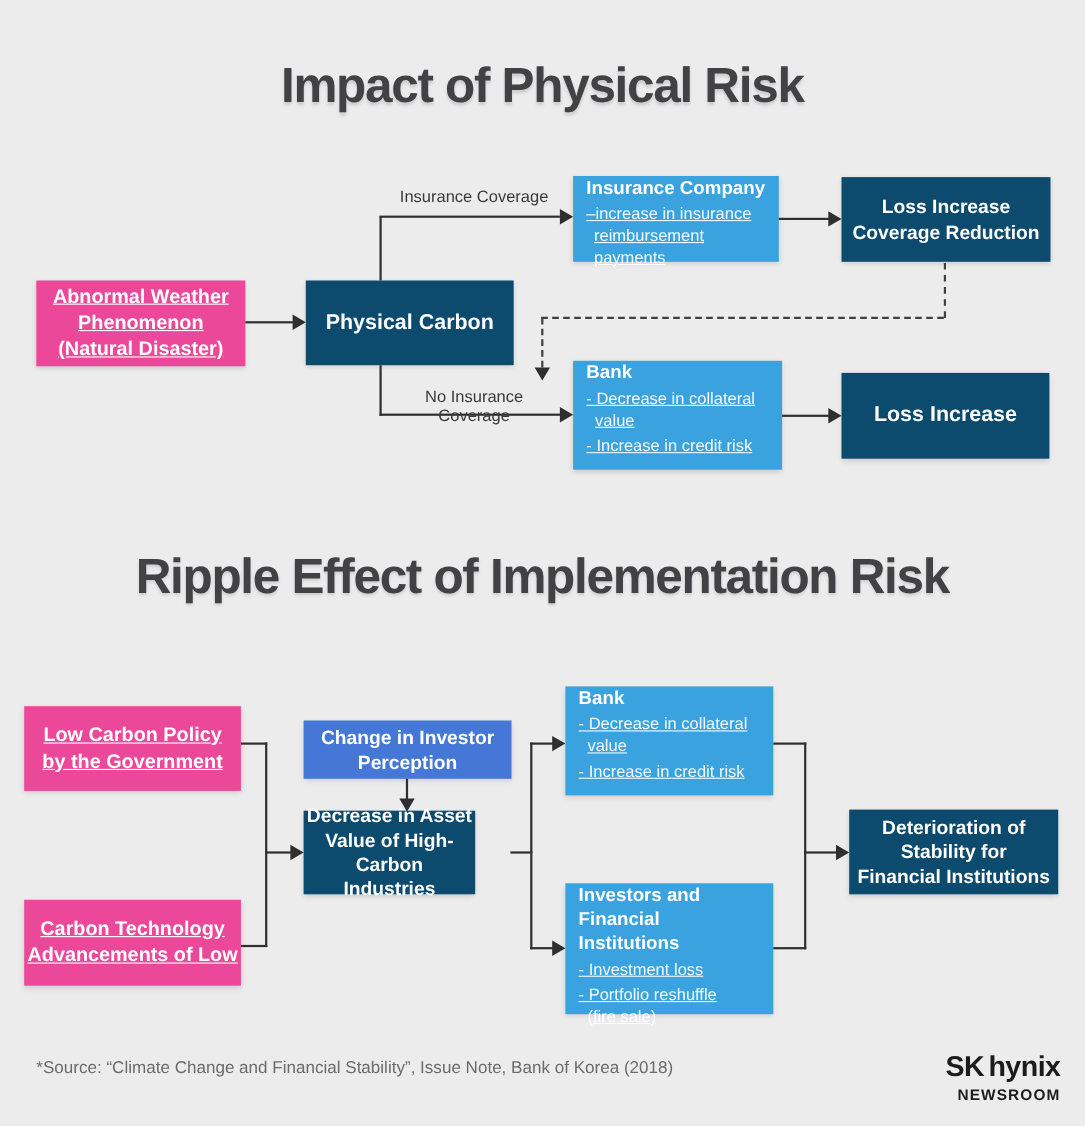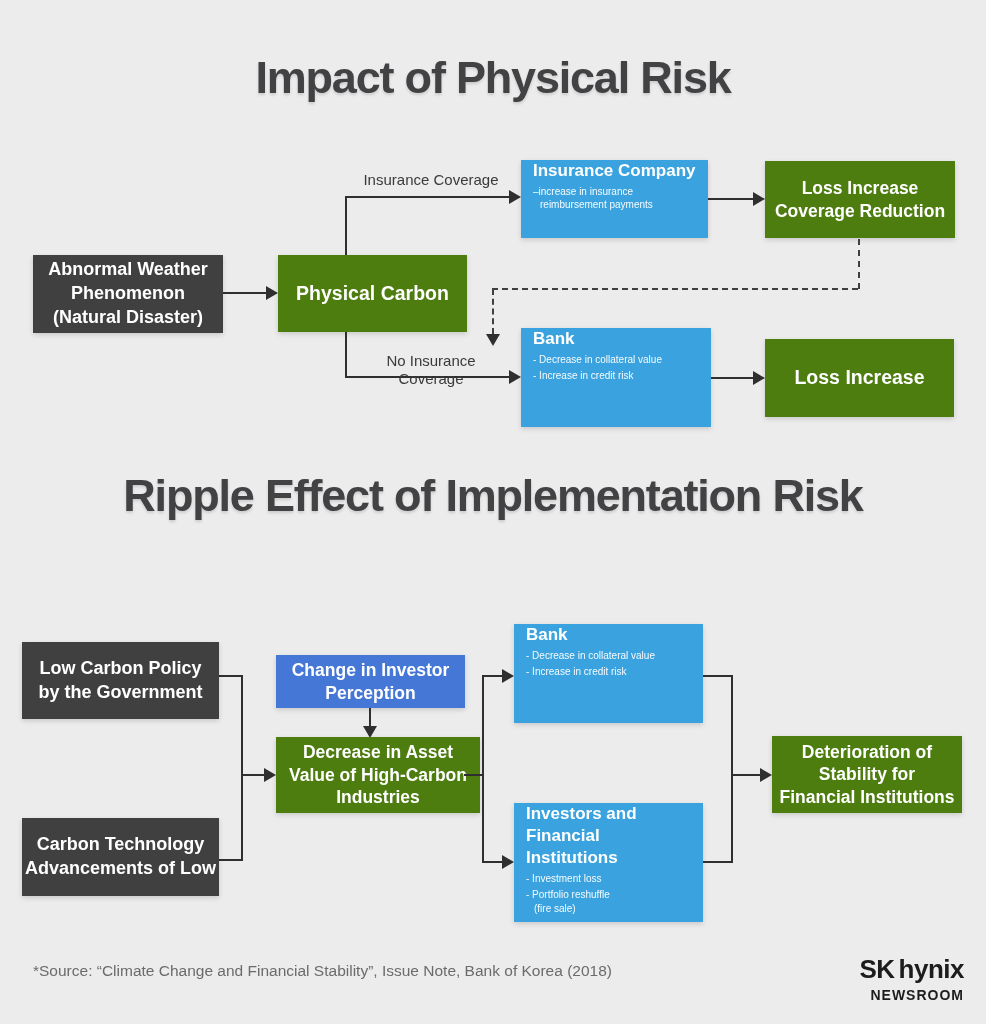--- a/index.html
+++ b/index.html
@@ -25,34 +25,34 @@
   .box{
     position:absolute;
     box-sizing:border-box;
     color:#fff;
     box-shadow:0 2px 5px rgba(0,0,0,0.15);
   }
   .box.center{
     display:flex;align-items:center;justify-content:center;
     text-align:center;
   }
-  .green{background:#404040;}
+  .green{background:#ec4899;text-decoration:underline;}
   .blue{background:#3aa3df;}
   .royal{background:#4577d6;}
-  .gray{background:#4d7c0f;}
+  .gray{background:#0c4a6e;}
 
   .big-label{font-size:18px;font-weight:bold;line-height:1.33;}
   .gray-label{font-size:19.5px;font-weight:bold;line-height:1.3;}
   .mid-label{font-size:17.5px;font-weight:bold;line-height:1.28;}
 
   .detail{padding:0 12px 8px 12px;text-align:left;}
   .btitle{font-size:17px;font-weight:bold;line-height:1.3;margin-bottom:3px;}
   .bitem{
-    font-size:10px;line-height:1.32;color:rgba(255,255,255,0.95);
-    padding-left:8px;text-indent:-8px;margin-top:3px;
+    font-size:15px;line-height:1.32;color:rgba(255,255,255,0.95);
+    padding-left:8px;text-indent:-8px;margin-top:3px;text-decoration:underline;
   }
   .bitem.dash{padding-left:7px;text-indent:-7px;margin-top:1px;}
   .bitem.cont{text-indent:0;margin-top:0;}
 
   
   .flow-label{
     position:absolute;
     font-size:15px;color:#3a3a3a;
     text-align:center;line-height:1.2;
   }
@@ -141,21 +141,21 @@
     <div class="bitem">- Increase in credit risk</div>
   </div>
 
   <div class="hline" style="left:711px;top:377px;width:43px;"></div>
   <div class="ah-r" style="left:753px;top:371px;"></div>
 
   <div class="box gray center" style="left:765px;top:339px;width:189px;height:78px;">
     <div class="gray-label">Loss Increase</div>
   </div>
 
-  <div class="sec-title" style="top:470px;">Ripple Effect of Implementation Risk</div>
+  <div class="sec-title" style="top:498px;">Ripple Effect of Implementation Risk</div>
 
   <div class="box green center" style="left:22px;top:642px;width:197px;height:77px;">
     <div class="big-label">
       <div>Low Carbon Policy</div>
       <div>by the Government</div>
     </div>
   </div>
 
   <div class="box green center" style="left:22px;top:818px;width:197px;height:78px;">
     <div class="big-label">
@@ -173,21 +173,21 @@
   <div class="box royal center" style="left:276px;top:655px;width:189px;height:53px;">
     <div class="mid-label">
       <div>Change in Investor</div>
       <div>Perception</div>
     </div>
   </div>
 
   <div class="vline" style="left:369px;top:708px;height:19px;"></div>
   <div class="ah-d" style="left:363px;top:726px;"></div>
 
-  <div class="box gray center" style="left:276px;top:737px;width:204px;height:76px;justify-content:center;">
+  <div class="box gray center" style="left:276px;top:737px;width:156px;height:76px;justify-content:center;">
     <div class="mid-label">
       <div>Decrease in Asset</div>
       <div>Value of High-Carbon</div>
       <div>Industries</div>
     </div>
   </div>
 
   <div class="hline" style="left:464px;top:774px;width:20px;"></div>
   <div class="vline" style="left:482px;top:675px;height:188px;"></div>
   <div class="hline" style="left:482px;top:675px;width:21px;"></div>

